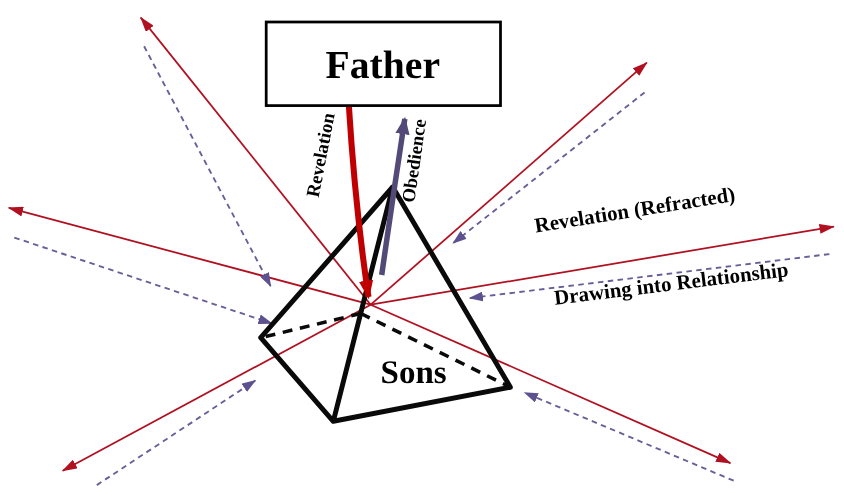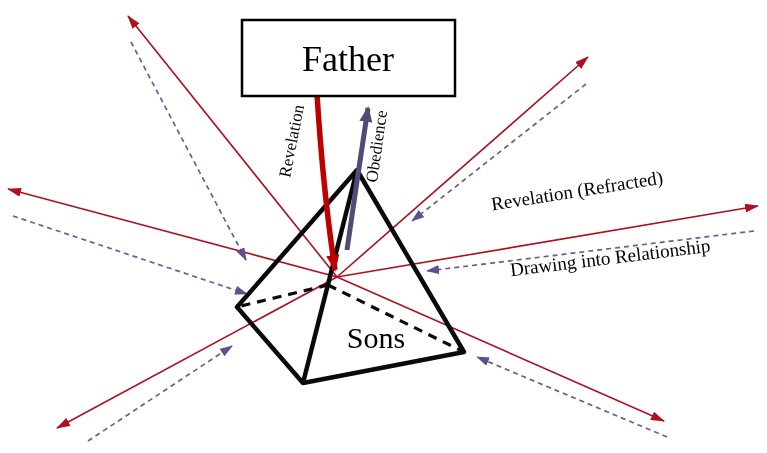--- a/index.html
+++ b/index.html
@@ -7,20 +7,21 @@
     padding: 0;
     background: #ffffff;
   }
   .stage {
     position: relative;
     width: 767px;
     height: 453px;
     background: #ffffff;
     overflow: hidden;
     font-family: "Liberation Serif", serif;
+    font-weight: bold;
   }
   svg text {
     font-family: "Liberation Serif", serif;
     fill: #000000;
   }
   .node-label   { font-size: 36px; }
   .sons-label   { font-size: 30px; }
   .small-label  { font-size: 17px; }
   .ray-label    { font-size: 19px; }
 </style>

